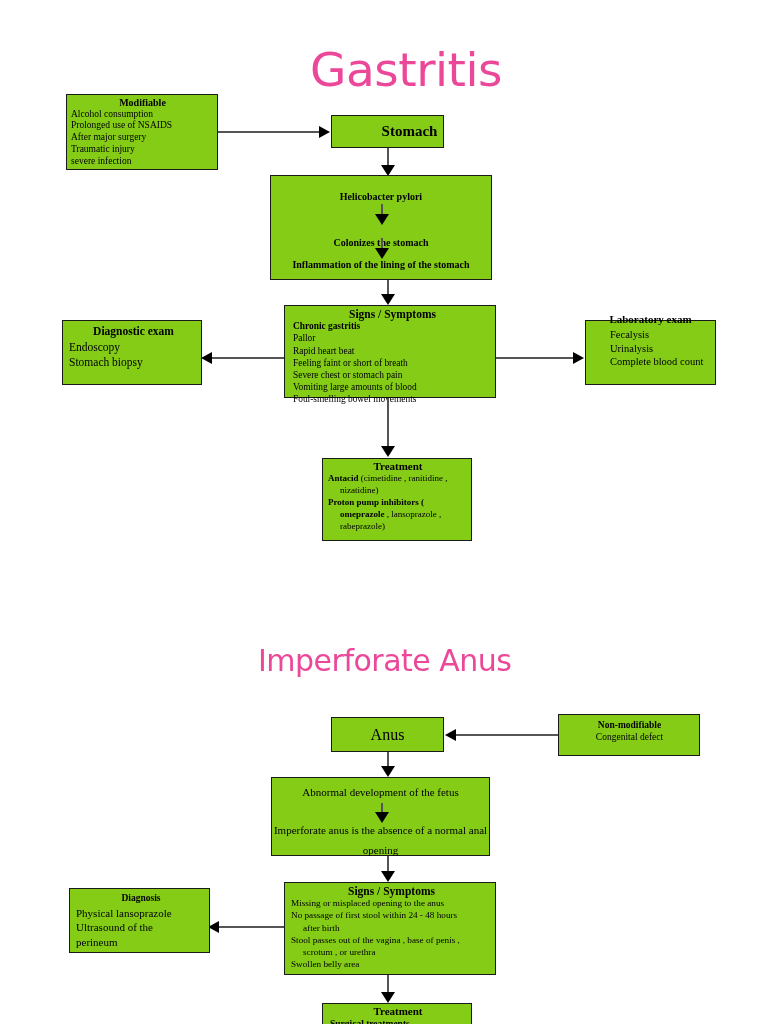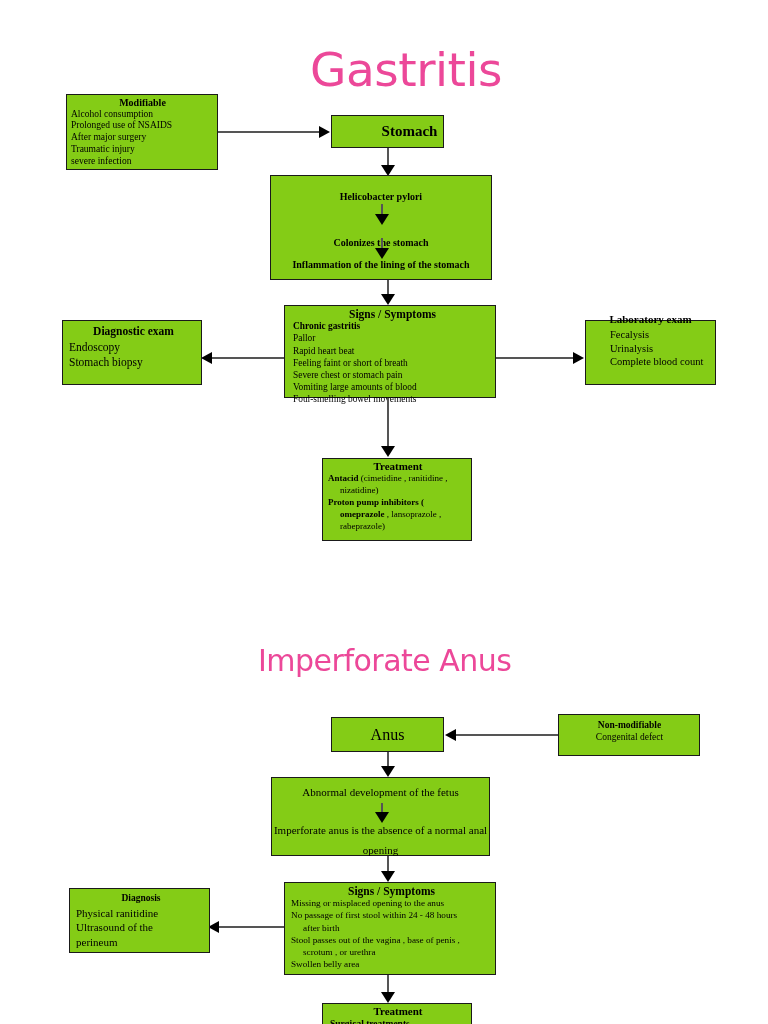--- a/index.html
+++ b/index.html
@@ -353,21 +353,21 @@
     <span class="box-line">Stool passes out of the vagina , base of penis ,</span>
     <span class="box-line indent">scrotum , or urethra</span>
     <span class="box-line">Swollen belly area</span>
   </div>
 
   <div class="h-line" style="left:219px; top:926px; width:65px;"></div>
   <div class="arrow-left" style="left:208px; top:921px;"></div>
 
   <div class="box" id="box-diagnosis2">
     <span class="box-title">Diagnosis</span>
-    <span class="box-line">Physical ranitidine</span>
+    <span class="box-line">Physical lansoprazole</span>
     <span class="box-line">Ultrasound of the</span>
     <span class="box-line">perineum</span>
   </div>
 
   <div class="v-line" style="left:387px; top:975px; height:20px;"></div>
   <div class="arrow-down" style="left:381px; top:992px;"></div>
 
   <div class="box" id="box-treat2">
     <span class="box-title">Treatment</span>
     <span class="box-line bold" style="text-align:left; padding-left:2px;">Surgical treatments</span>

